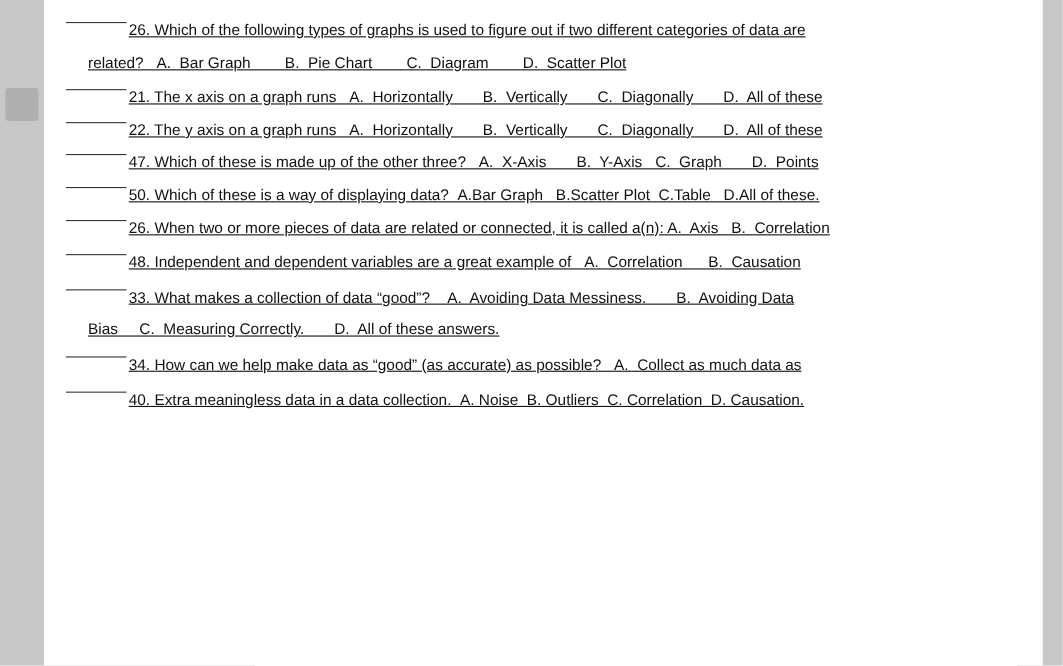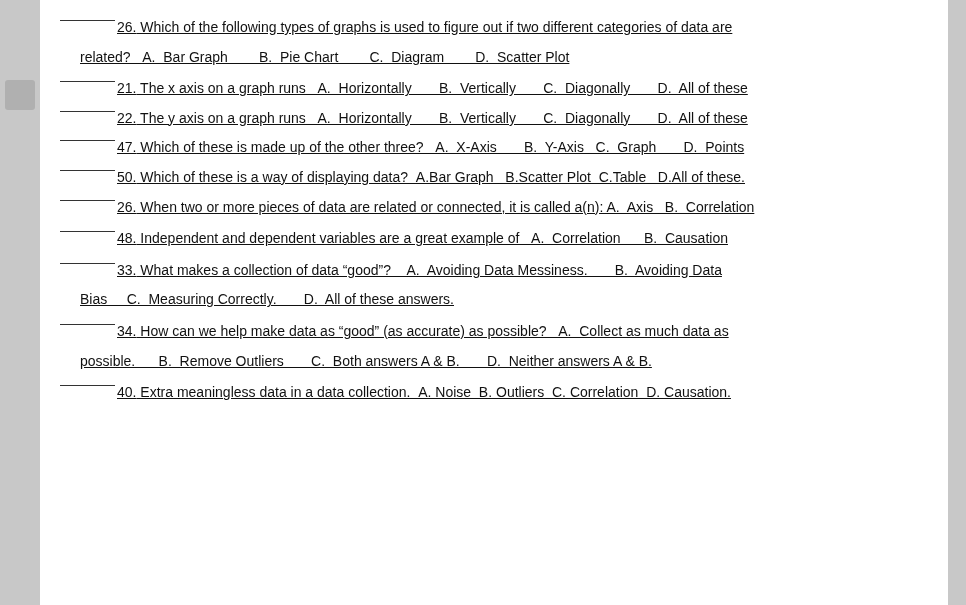--- a/index.html
+++ b/index.html
@@ -174,23 +174,20 @@
   </div>
 
   <div class="question-block">
     <div class="question-row">
       <span class="blank-line"></span>
       <span class="question-text">
         <span>34.</span>
         How can we help make data as “good” (as accurate) as possible? &nbsp;&nbsp;A.&nbsp; Collect as much data as
       </span>
     </div>
-    <div class="second-line">
-      possible. &nbsp;&nbsp;&nbsp;&nbsp; B.&nbsp; Remove Outliers &nbsp;&nbsp;&nbsp;&nbsp;&nbsp; C.&nbsp; Both answers A &amp; B. &nbsp;&nbsp;&nbsp;&nbsp;&nbsp; D.&nbsp; Neither answers A &amp; B.
-    </div>
   </div>
 
   <div class="question-row">
     <span class="blank-line"></span>
     <span class="question-text">
       <span>40.</span>
       Extra meaningless data in a data collection. &nbsp;A. Noise &nbsp;B. Outliers &nbsp;C. Correlation &nbsp;D. Causation.
     </span>
   </div>
 

